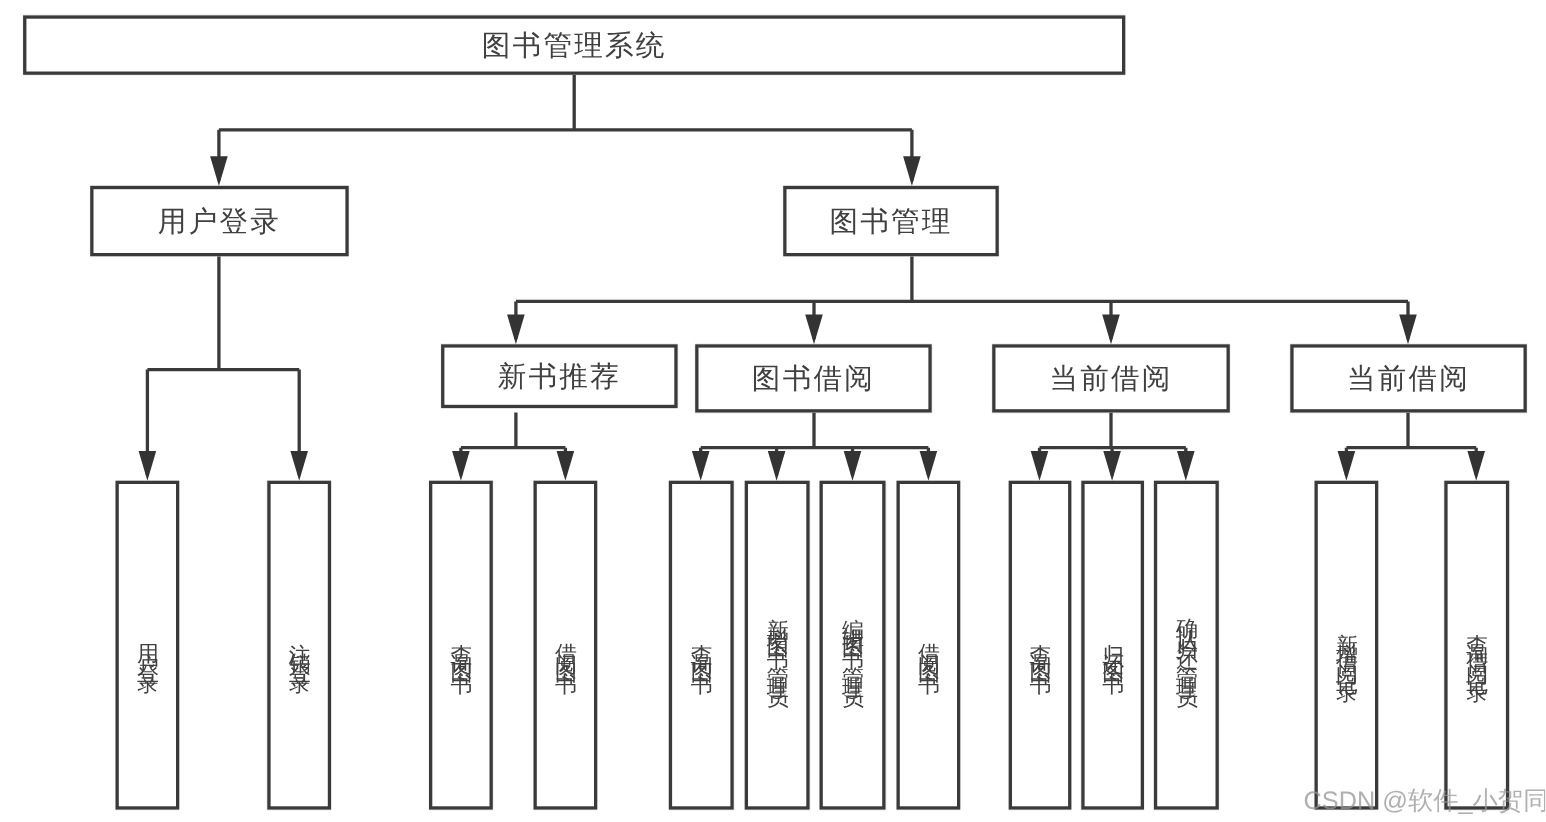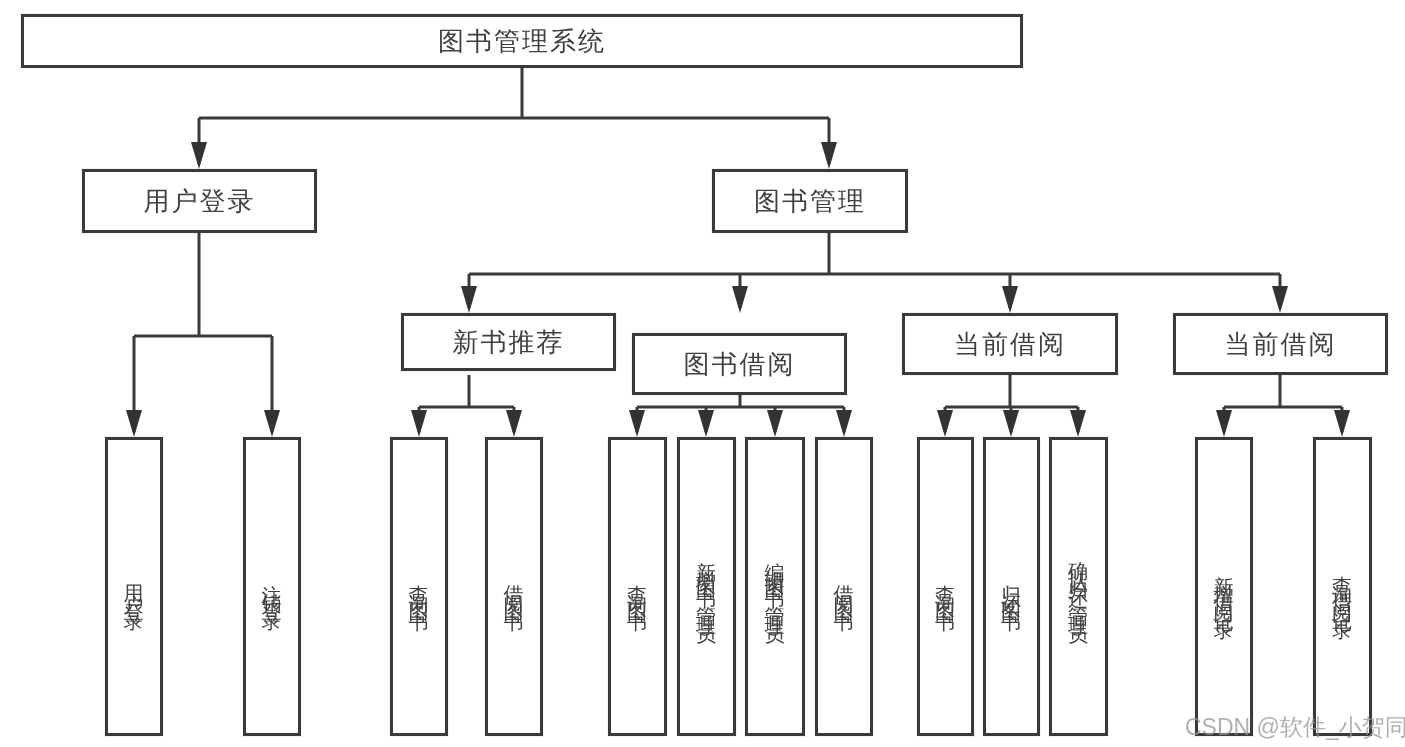--- a/index.html
+++ b/index.html
@@ -99,21 +99,21 @@
       <polygon points="1334,410 1350,410 1342,437"></polygon>
     </g>
   </svg>
 
   <div class="node h" style="left:21px; top:14px; width:1002px; height:54px;">图书管理系统</div>
 
   <div class="node h" style="left:82px; top:169px; width:235px; height:64px;">用户登录</div>
   <div class="node h" style="left:712px; top:169px; width:196px; height:64px;">图书管理</div>
 
   <div class="node h" style="left:362px; top:313px; width:215px; height:58px;margin-left:39px;">新书推荐</div>
-  <div class="node h" style="left:632px; top:313px; width:215px; height:62px;margin-top:20px;">图书借阅</div>
+  <div class="node h" style="left:632px; top:313px; width:215px; height:62px;">图书借阅</div>
   <div class="node h" style="left:902px; top:313px; width:216px; height:62px;">当前借阅</div>
   <div class="node h" style="left:1173px; top:313px; width:215px; height:62px;">当前借阅</div>
 
   <div class="node v" style="left:105px; top:437px; width:58px; height:299px;">用户登录</div>
   <div class="node v" style="left:243px; top:437px; width:58px; height:299px;">注销登录</div>
 
   <div class="node v" style="left:390px; top:437px; width:58px; height:299px;">查询图书</div>
   <div class="node v" style="left:485px; top:437px; width:58px; height:299px;">借阅图书</div>
 
   <div class="node v" style="left:608px; top:437px; width:59px; height:299px;">查询图书</div>

